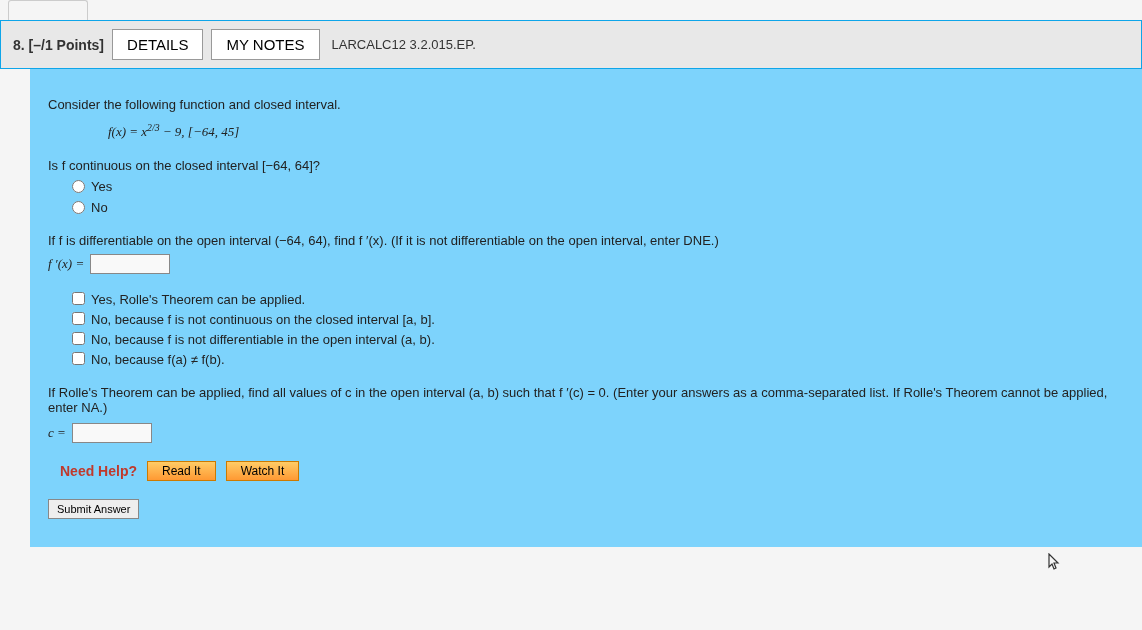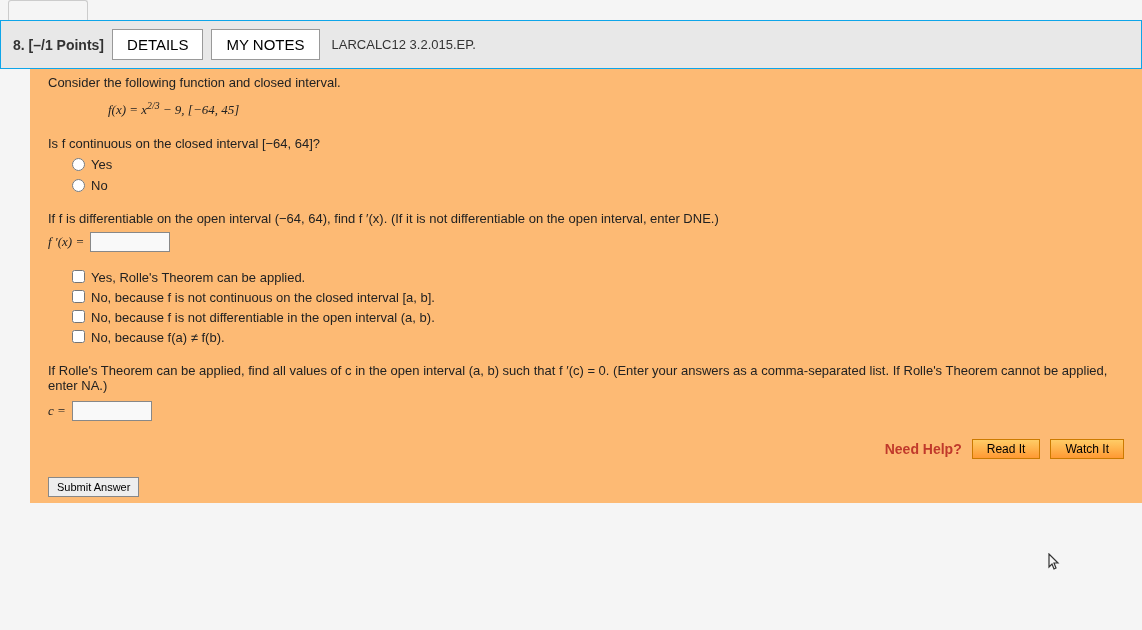--- a/index.html
+++ b/index.html
@@ -1,33 +1,33 @@
 <!DOCTYPE html>
 <html><head>
 <meta charset="utf-8">
 <style>
 * { box-sizing: border-box; margin: 0; padding: 0; }
 body { font-family: Arial, Helvetica, sans-serif; background: #f5f5f5; font-size: 13px; color: #333; }
 .question-header { background: #e8e8e8; border: 1px solid #0ea5e9; padding: 8px 12px; display: flex; align-items: center; gap: 8px; }
 .q-num { font-weight: bold; font-size: 14px; }
 .btn-header { background: #fff; border: 1px solid #999; padding: 6px 14px; font-size: 15px; cursor: pointer; font-family: inherit; }
 .ref-code { font-size: 13px; color: #333; margin-left: 4px; }
-.content { background: #fdba74; margin: 0 0 0 30px; padding: 6px 18px; color: #222; }
+.content { background: #7dd3fc; margin: 0 0 0 30px; padding: 28px 18px; color: #222; }
 .block { margin-bottom: 18px; }
 .indent { margin-left: 60px; }
 .formula { font-family: 'Times New Roman', serif; font-style: italic; }
 .sup { font-size: 0.75em; vertical-align: super; }
 .radio-row { margin: 6px 0 6px 24px; display: flex; align-items: center; gap: 6px; }
 .check-row { margin: 5px 0 5px 24px; display: flex; align-items: flex-start; gap: 6px; }
 input[type="radio"], input[type="checkbox"] { cursor: pointer; }
 input[type="text"] { border: 1px solid #888; background: #f9f9f9; height: 20px; padding: 0 4px; font-family: inherit; }
 .input-sm { width: 80px; }
 .input-md { width: 75px; }
 .eq-row { margin: 4px 0; display: flex; align-items: center; gap: 6px; }
-.help-row { margin: 18px 0; display: flex; align-items: center; gap: 10px; justify-content: flex-end; }
+.help-row { margin: 18px 12px; display: flex; align-items: center; gap: 10px; }
 .help-label { color: #c0392b; font-weight: bold; font-size: 14px; }
 .help-btn { background: linear-gradient(#ffcc66, #ff9933); border: 1px solid #cc7a00; padding: 2px 14px; font-size: 12px; cursor: pointer; font-family: inherit; }
 .submit-btn { background: #eee; border: 1px solid #888; padding: 3px 8px; font-size: 11px; cursor: pointer; font-family: inherit; }
 .cursor-icon { position: absolute; right: 80px; bottom: 55px; font-size: 16px; color: #333; }
 .top-tab { background: #f5f5f5; border: 1px solid #ccc; border-bottom: none; height: 20px; width: 80px; margin-left: 8px; border-radius: 3px 3px 0 0; }
 </style>
 </head>
 <body>
 
 <div class="top-tab"></div>

